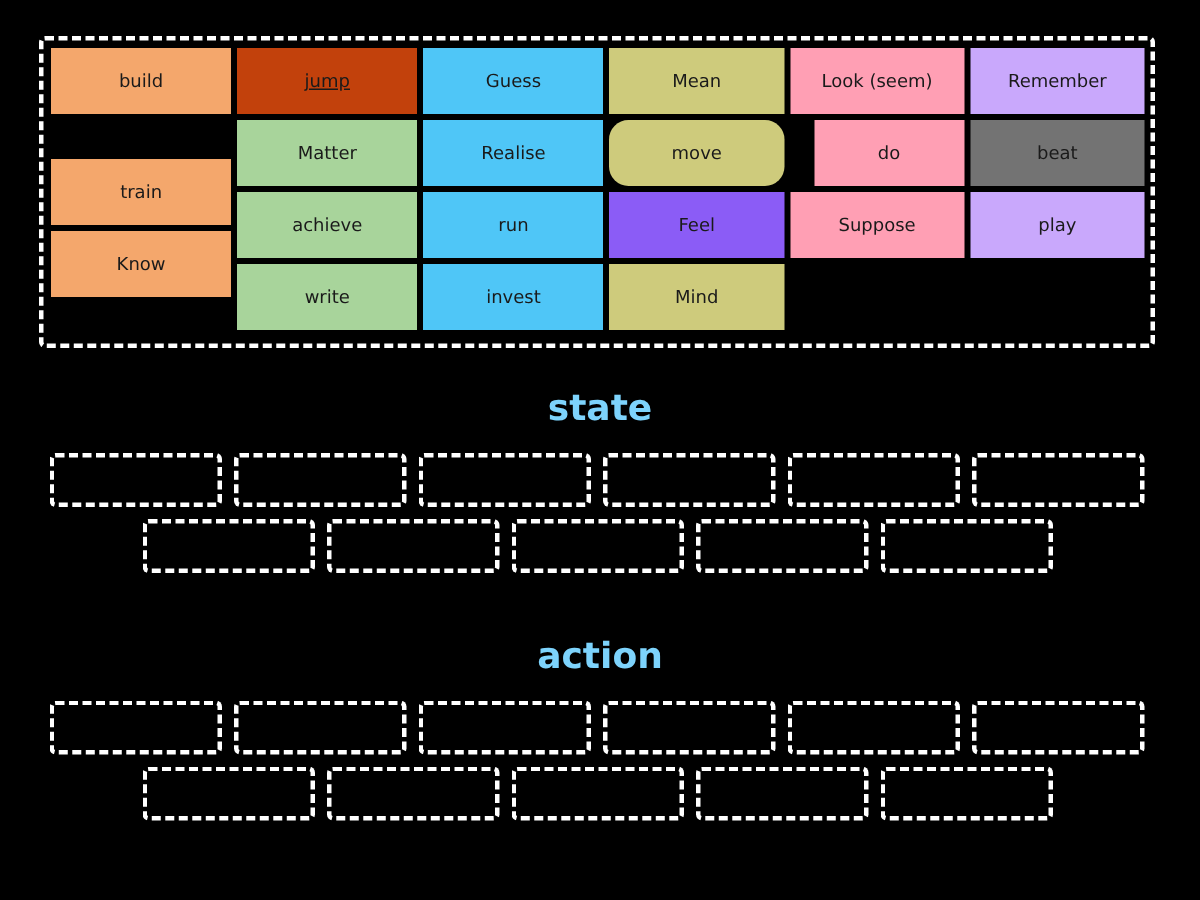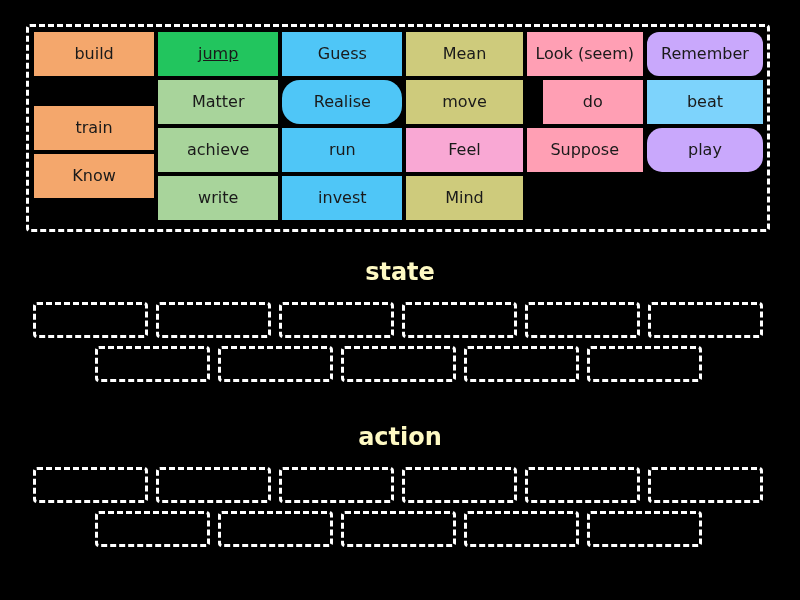--- a/index.html
+++ b/index.html
@@ -38,21 +38,21 @@
   }
   .bank-column {
     display: flex;
     flex-direction: column;
     gap: 4px;
   }
   .word-tile {
     height: 44px;
     line-height: 44px;
     text-align: center;
-    font-size: 16px;
+    font-size: 12px;
     color: #1a1a1a;
     font-family: "DejaVu Sans", sans-serif;
     white-space: nowrap;
     overflow: hidden;
     box-sizing: border-box;
     cursor: move;
     user-select: none;
   }
 
   
@@ -69,21 +69,21 @@
     left: 0;
     width: 800px;
   }
   #category-state  { top: 258px; }
   #category-action { top: 423px; }
 
   .category-title {
     text-align: center;
     font-size: 24px;
     font-weight: bold;
-    color: #fef9c3;
+    color: #7dd3fc;
     font-family: "DejaVu Sans", sans-serif;
     margin: 0 0 16px 0;
     line-height: 28px;
     user-select: none;
   }
 
   .slot-row {
     display: flex;
     flex-direction: row;
     gap: 8px;
@@ -105,46 +105,46 @@
 <body>
 
 <div id="word-bank">
   <div class="bank-columns">
       <div class="bank-column col-0">
         <div class="word-tile" style="background: rgb(244, 167, 108);">build</div>
         <div class="word-tile" style="background: rgb(244, 167, 108); margin-top: 26px;">train</div>
         <div class="word-tile" style="background: rgb(244, 167, 108);">Know</div>
       </div>
       <div class="bank-column col-1">
-        <div class="word-tile" style="background: #22c55e; text-decoration: underline;">jump</div>
+        <div class="word-tile" style="background: #c2410c; text-decoration: underline;">jump</div>
         <div class="word-tile" style="background: rgb(168, 212, 155);">Matter</div>
         <div class="word-tile" style="background: rgb(168, 212, 155);">achieve</div>
         <div class="word-tile" style="background: rgb(168, 212, 155);">write</div>
       </div>
       <div class="bank-column col-2">
         <div class="word-tile" style="background: rgb(79, 198, 247);">Guess</div>
-        <div class="word-tile" style="background: rgb(79, 198, 247); border-radius: 18px;">Realise</div>
+        <div class="word-tile" style="background: rgb(79, 198, 247);">Realise</div>
         <div class="word-tile" style="background: rgb(79, 198, 247);">run</div>
         <div class="word-tile" style="background: rgb(79, 198, 247);">invest</div>
       </div>
       <div class="bank-column col-3">
         <div class="word-tile" style="background: rgb(206, 203, 124);">Mean</div>
-        <div class="word-tile" style="background: rgb(206, 203, 124);">move</div>
-        <div class="word-tile" style="background: #f9a8d4;">Feel</div>
+        <div class="word-tile" style="background: rgb(206, 203, 124); border-radius: 13px;">move</div>
+        <div class="word-tile" style="background: #8b5cf6;">Feel</div>
         <div class="word-tile" style="background: rgb(206, 203, 124);">Mind</div>
       </div>
       <div class="bank-column col-4">
         <div class="word-tile" style="background: rgb(255, 159, 180);">Look (seem)</div>
         <div class="word-tile" style="background: rgb(255, 159, 180); margin-left: 16px;">do</div>
         <div class="word-tile" style="background: rgb(255, 159, 180);">Suppose</div>
       </div>
       <div class="bank-column col-5">
-        <div class="word-tile" style="background: rgb(201, 168, 252); border-radius: 12px;">Remember</div>
-        <div class="word-tile" style="background: #7dd3fc;">beat</div>
-        <div class="word-tile" style="background: rgb(201, 168, 252); border-radius: 15px;">play</div>
+        <div class="word-tile" style="background: rgb(201, 168, 252);">Remember</div>
+        <div class="word-tile" style="background: #737373;">beat</div>
+        <div class="word-tile" style="background: rgb(201, 168, 252);">play</div>
       </div>
     </div>
 </div>
 
 <div class="category" id="category-state">
   <div class="category-title">state</div>
   <div class="category-slots">
       <div class="slot-row row-top">
         <div class="drop-slot"></div>
         <div class="drop-slot"></div>

